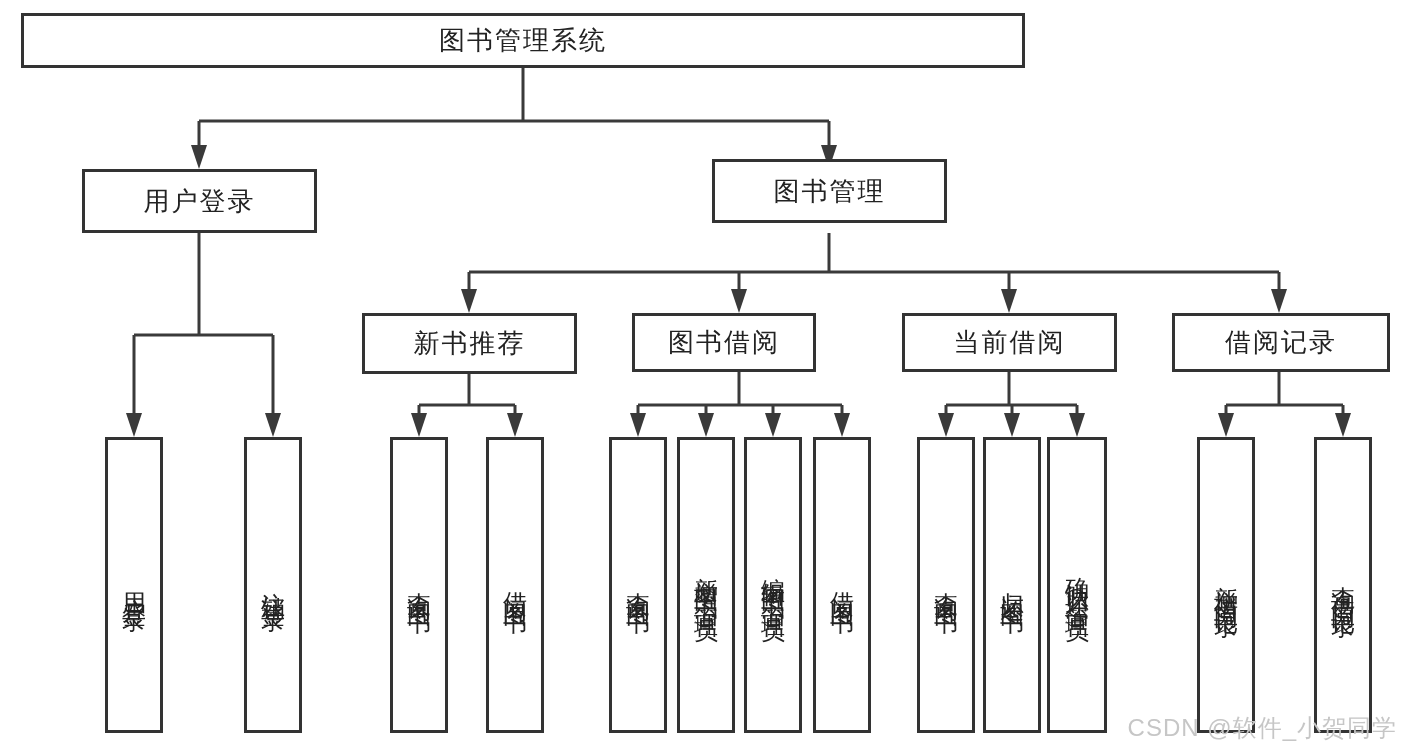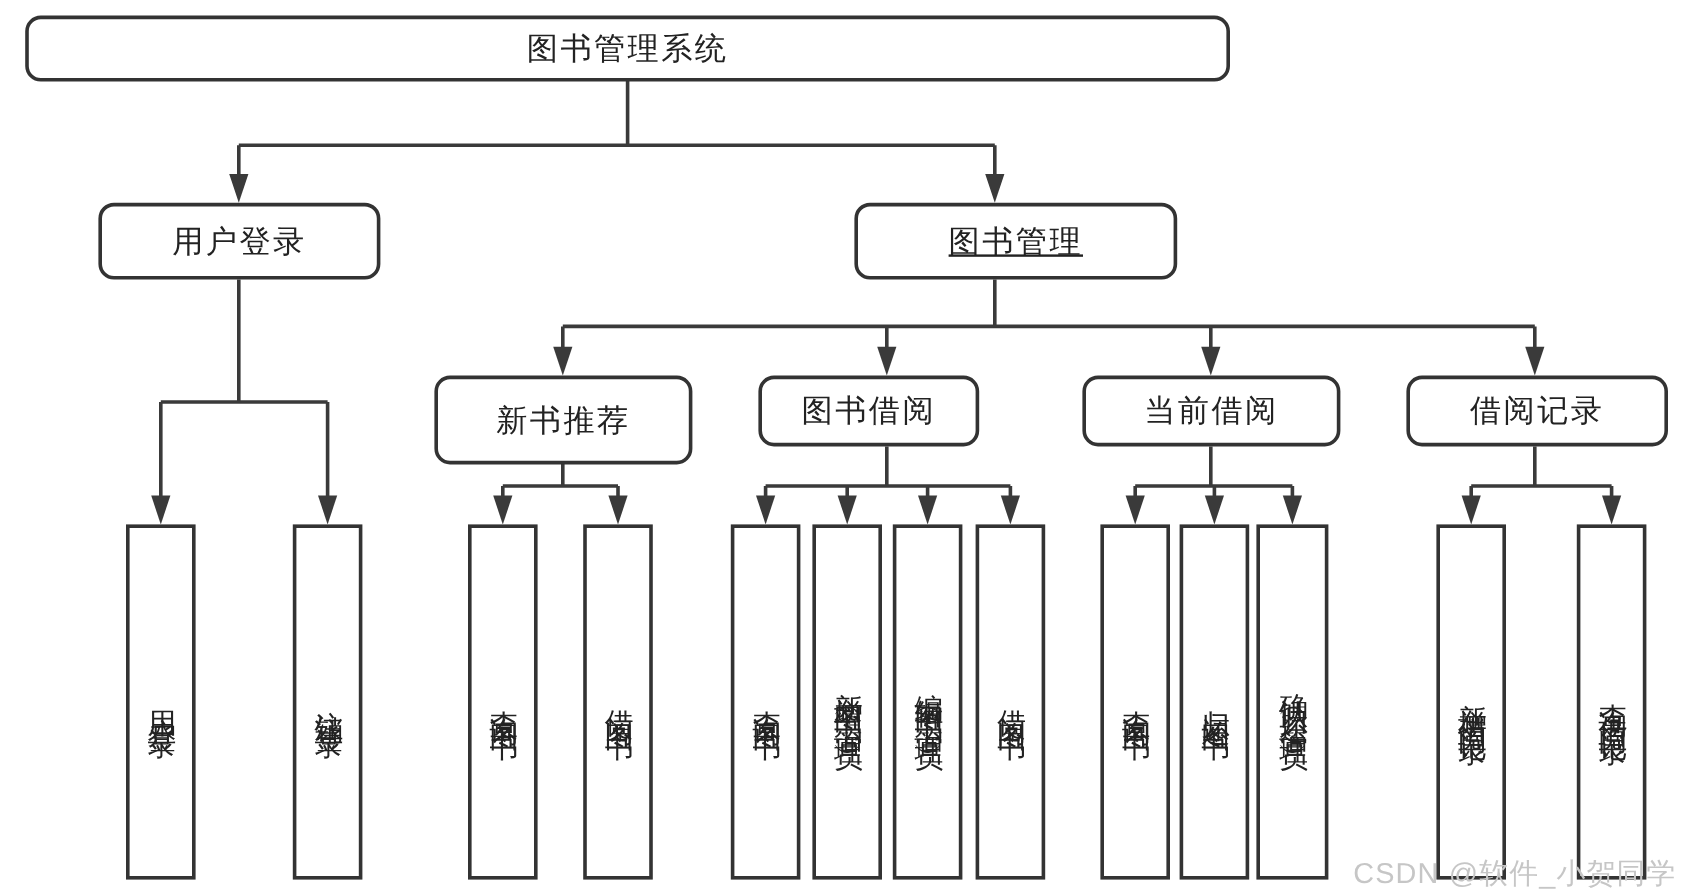--- a/index.html
+++ b/index.html
@@ -23,21 +23,21 @@
     position: absolute;
     box-sizing: border-box;
     background: #ffffff;
     border: 3px solid #333333;
     display: flex;
     align-items: center;
     justify-content: center;
     z-index: 2;
     color: #222222;
   }
-  .hbox { font-size: 26px; letter-spacing: 2px; white-space: nowrap; border-radius: 13px; }
+  .hbox { font-size: 26px; letter-spacing: 2px; white-space: nowrap; }
   .vbox { width: 58px; top: 437px; height: 296px; }
   .vbox .vtext {
     writing-mode: vertical-rl;
     text-orientation: mixed;
     font-size: 24px;
     letter-spacing: 6px;
     line-height: 1;
     white-space: nowrap;
     color: #222222;
   }
@@ -94,25 +94,25 @@
     <polygon points="1335,413 1351,413 1343,437"></polygon>
   </svg>
 
   <div class="node hbox" style="left:21px; top:13px; width:1004px; height:55px;">
     <span>图书管理系统</span>
   </div>
 
   <div class="node hbox" style="left:82px; top:169px; width:235px; height:64px;">
     <span>用户登录</span>
   </div>
-  <div class="node hbox" style="left:712px; top:169px; width:269px; height:64px;text-decoration:underline;">
+  <div class="node hbox" style="left:712px; top:159px; width:235px; height:64px;">
     <span>图书管理</span>
   </div>
 
-  <div class="node hbox" style="left:362px; top:313px; width:215px; height:74px;">
+  <div class="node hbox" style="left:362px; top:313px; width:215px; height:61px;">
     <span>新书推荐</span>
   </div>
   <div class="node hbox" style="left:632px; top:313px; width:184px; height:59px;">
     <span>图书借阅</span>
   </div>
   <div class="node hbox" style="left:1172px; top:313px; width:218px; height:59px;">
     <span>借阅记录</span>
   </div>
   <div class="node hbox" style="left:902px; top:313px; width:215px; height:59px;">
     <span>当前借阅</span>

